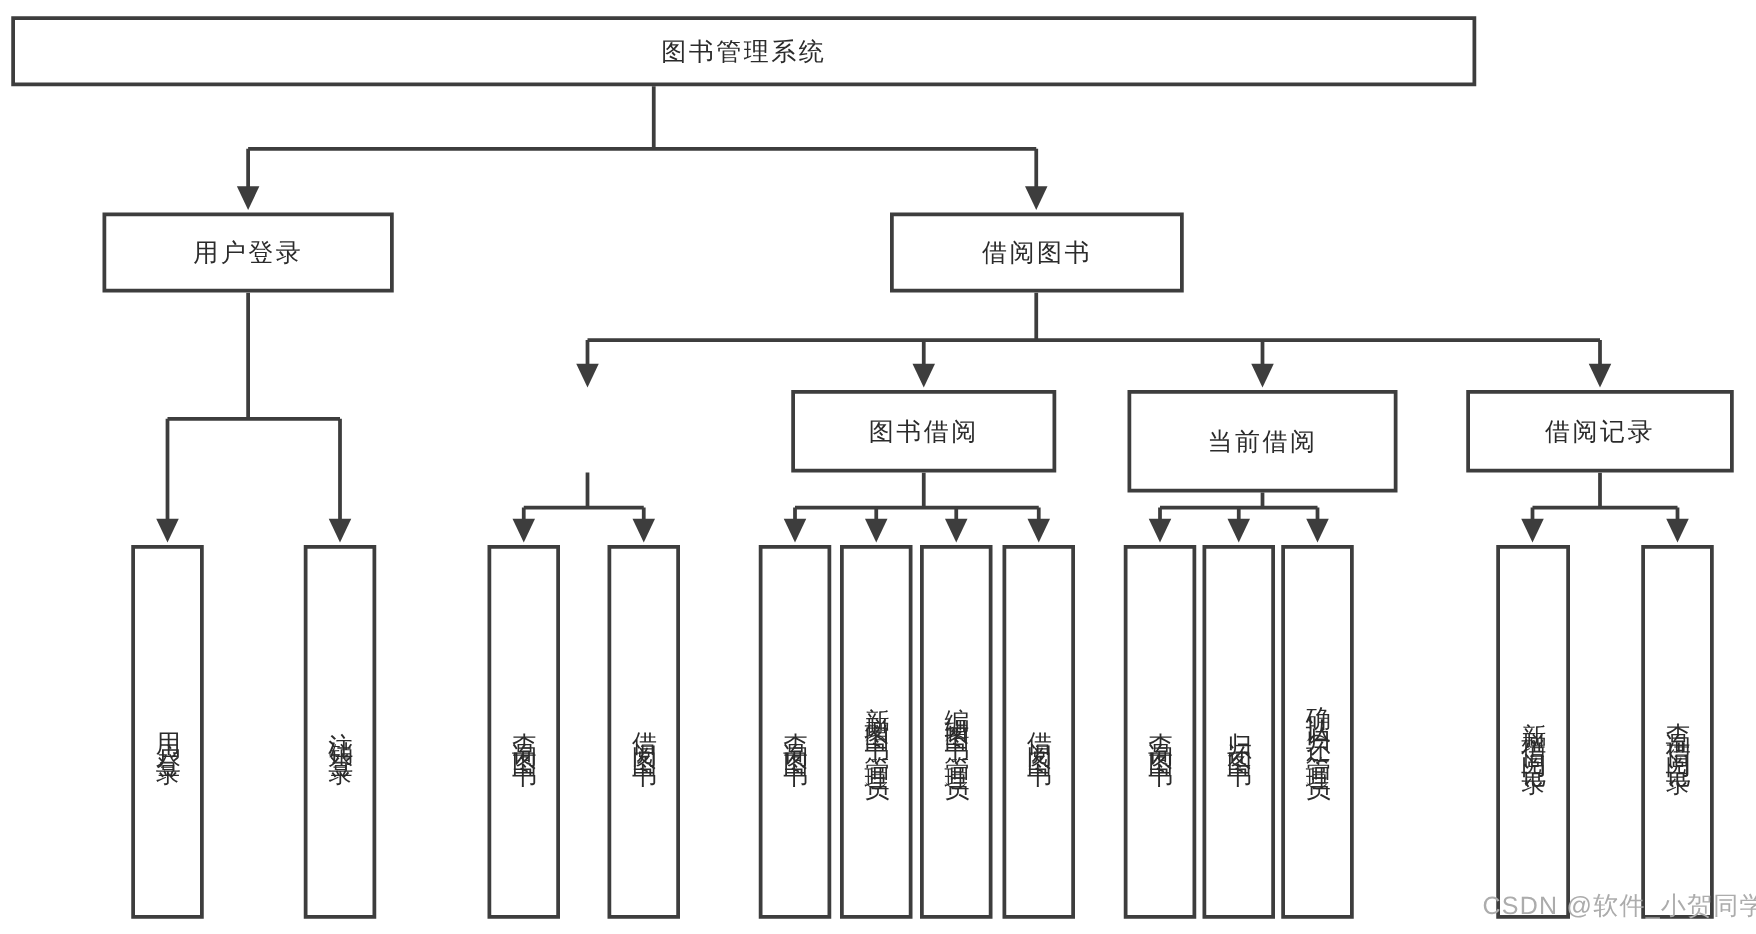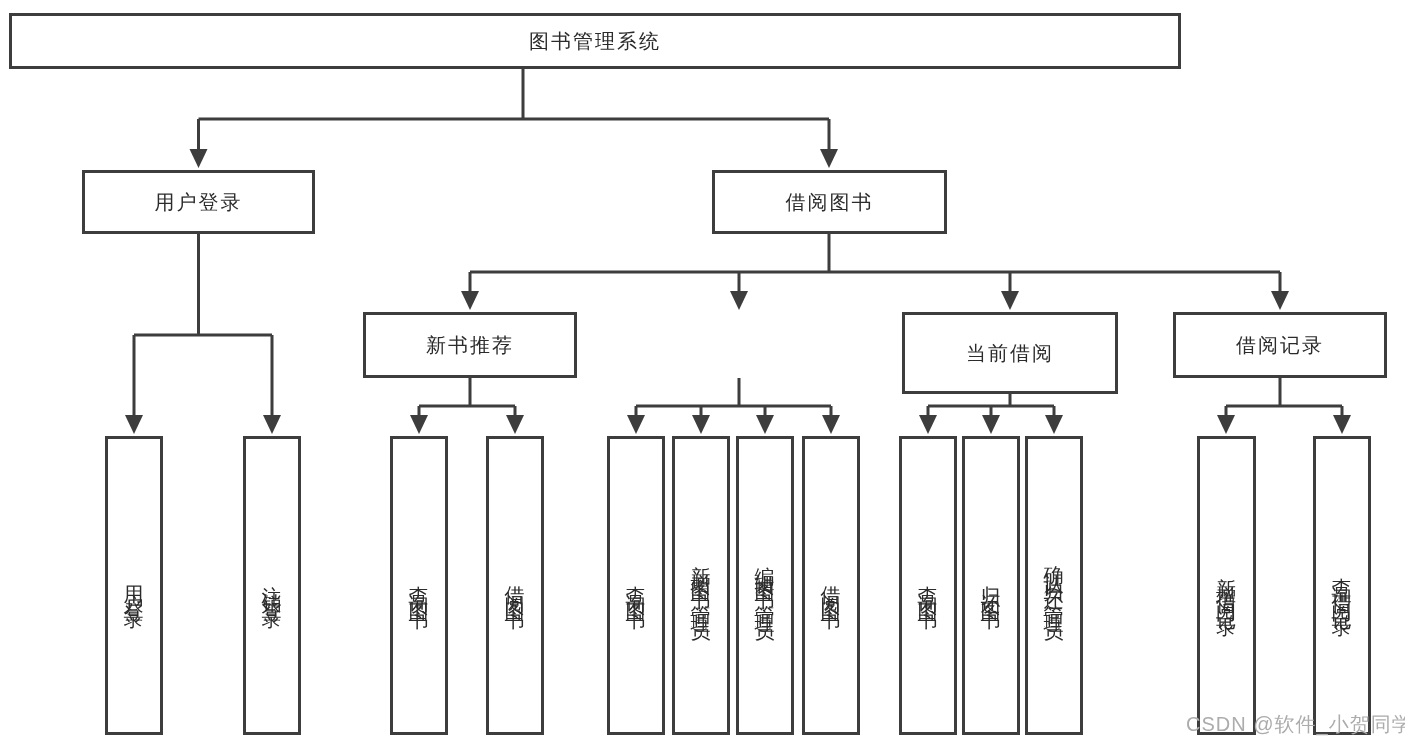--- a/index.html
+++ b/index.html
@@ -68,22 +68,22 @@
     <span class="lbl">图书管理系统</span>
   </div>
 
   <div class="node" style="left:82px;top:170px;width:233px;height:64px">
     <span class="lbl">用户登录</span>
   </div>
   <div class="node" style="left:712px;top:170px;width:235px;height:64px">
     <span class="lbl">借阅图书</span>
   </div>
 
-  <div class="node" style="left:363px;top:312px;width:214px;height:66px">
-    <span class="lbl">新书推荐</span>
+  <div class="node" style="left:633px;top:312px;width:212px;height:66px">
+    <span class="lbl">图书借阅</span>
   </div>
   <div class="node" style="left:902px;top:312px;width:216px;height:82px">
     <span class="lbl">当前借阅</span>
   </div>
   <div class="node" style="left:1173px;top:312px;width:214px;height:66px">
     <span class="lbl">借阅记录</span>
   </div>
 
   <div class="node v" style="left:105px;top:436px;width:58px;height:299px">
     <span class="lbl">用户登录</span>

